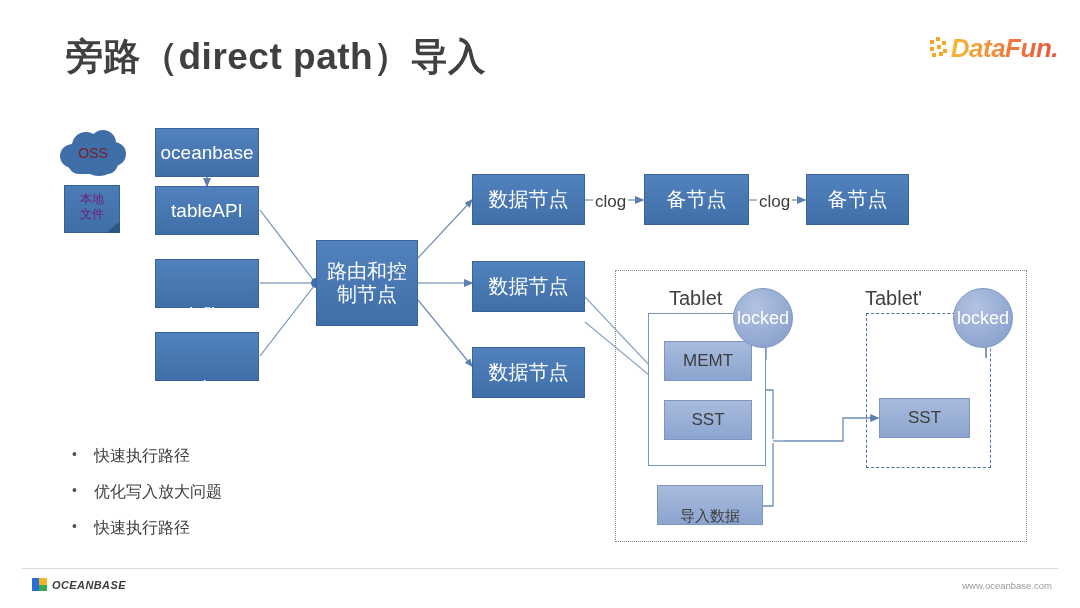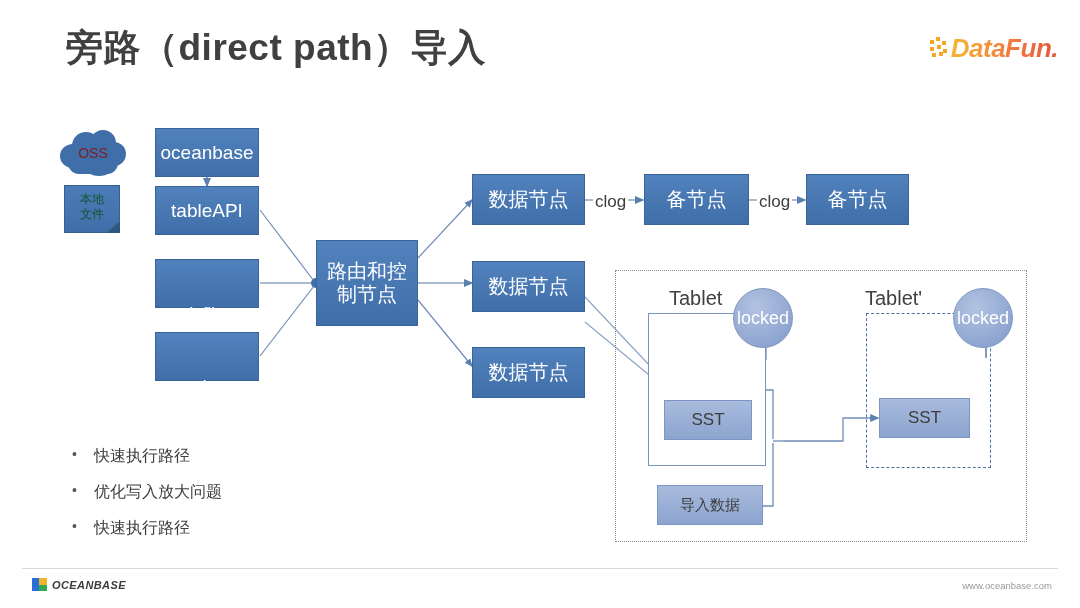--- a/index.html
+++ b/index.html
@@ -8,21 +8,21 @@
     background:#ffffff;
     font-family:"Liberation Sans","DejaVu Sans",sans-serif;
     overflow:hidden;
     position:relative;
     color:#404040;
   }
   .slide{position:absolute;left:0;top:0;width:1080px;height:608px;}
 
   
   .title{
-    position:absolute;left:66px;top:23px;
+    position:absolute;left:66px;top:32px;
     font-size:37px;font-weight:bold;
     color:#404040;letter-spacing:0.5px;
     white-space:nowrap;
   }
   .logo{
     position:absolute;right:22px;top:33px;
     height:30px;display:flex;align-items:center;
   }
   .logo-dots{display:inline-block;width:20px;height:22px;position:relative;margin-right:1px;}
   .logo-dots i{position:absolute;display:block;width:4px;height:4px;background:#f5a623;}
@@ -79,21 +79,21 @@
     box-sizing:border-box;
   }
   .note .fold{
     position:absolute;right:0;bottom:0;width:14px;height:12px;
     background:#2f567f;
     clip-path:polygon(100% 0,0 100%,100% 100%);
   }
   .note .label{
     position:absolute;left:0;top:0;width:56px;height:44px;
     display:flex;flex-direction:column;align-items:center;justify-content:center;
-    color:#14532d;font-size:12px;line-height:1.25;z-index:3;
+    color:#701a75;font-size:12px;line-height:1.25;z-index:3;
   }
 
   
   .locked{
     position:absolute;border-radius:50%;
     background:radial-gradient(circle at 38% 32%,#b3c3e2 0%,#8fa6d0 70%,#7e97c7 100%);
     border:1px solid #8097c2;
     display:flex;align-items:center;justify-content:center;
     color:#ffffff;font-size:18px;z-index:6;
   }
@@ -236,26 +236,29 @@
 
   <div class="box box-dark cn" style="left:806px;top:174px;width:103px;height:51px;">
     <span>备节点</span>
   </div>
 
   <div class="panel" style="left:615px;top:270px;width:412px;height:272px;"></div>
 
   <div class="tablet-label" style="left:669px;top:287px;">Tablet</div>
   <div class="tablet-solid" style="left:648px;top:313px;width:118px;height:153px;"></div>
 
+  <div class="box box-light en-sm" style="left:664px;top:341px;width:88px;height:40px;">
+    <span>MEMT</span>
+  </div>
 
   <div class="box box-light en-sm" style="left:664px;top:400px;width:88px;height:40px;">
     <span>SST</span>
   </div>
 
-  <div class="box box-light cn-sm" style="left:657px;top:485px;width:106px;height:40px;">
+  <div class="box box-light cn-sm" style="left:657px;top:485px;width:106px;height:40px;align-items:flex-end;">
     <span>导入数据</span>
   </div>
 
   <div class="locked" style="left:733px;top:288px;width:58px;height:58px;">
     <span>locked</span>
   </div>
 
   <div class="tablet-label" style="left:865px;top:287px;">Tablet'</div>
   <div class="tablet-dashed" style="left:866px;top:313px;width:125px;height:155px;"></div>
 

